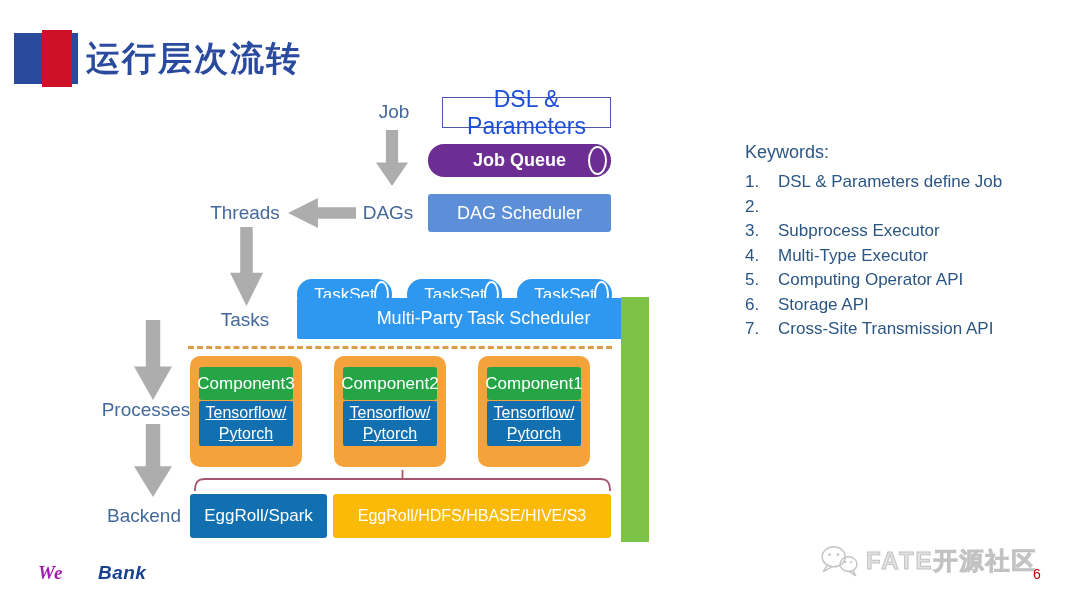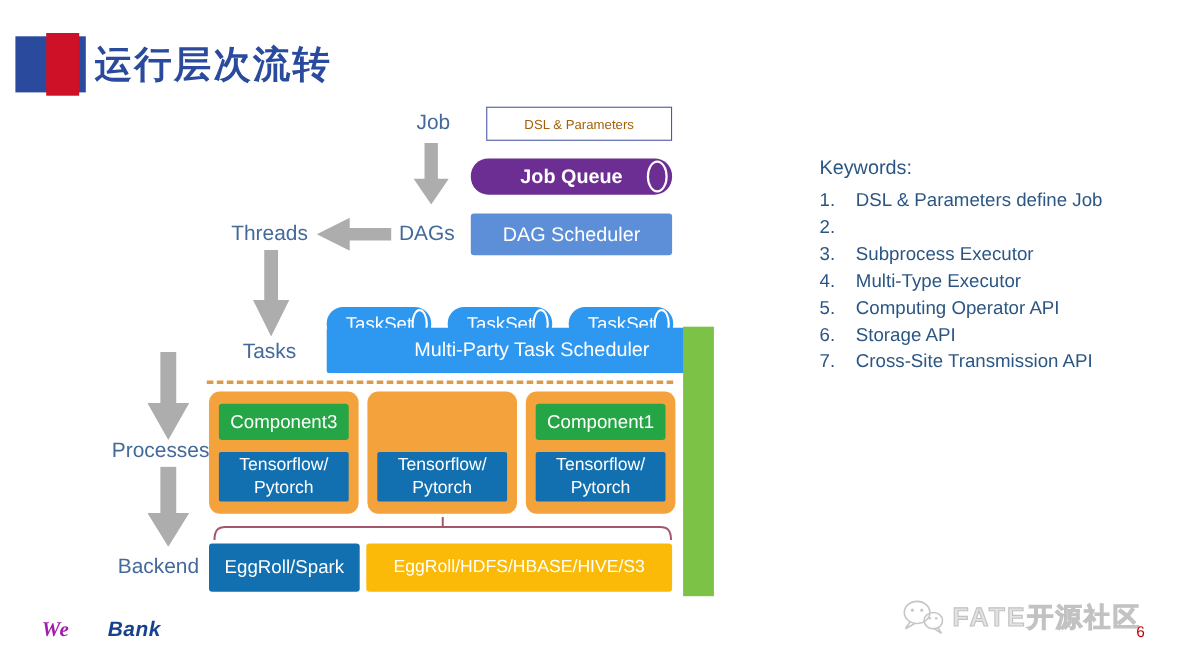--- a/index.html
+++ b/index.html
@@ -20,44 +20,44 @@
   .lbl-job       { left:358px; top:101px; width:72px; }
   .lbl-dags      { left:360px; top:202px; width:56px; }
   .lbl-threads   { left:203px; top:202px; width:84px; }
   .lbl-tasks     { left:213px; top:309px; width:64px; }
   .lbl-processes { left:98px;  top:399px; width:96px; }
   .lbl-backend   { left:100px; top:505px; width:88px; }
 
   
   .box { display:flex; align-items:center; justify-content:center; color:#fff; text-align:center; }
   .dsl-box { left:442px; top:97px; width:169px; height:31px; background:#fff;
-             border:1.5px solid #4C57A8; color:#a16207; font-size:12px; }
+             border:1.5px solid #4C57A8; color:#1d4ed8; font-size:23px; }
   .job-queue { left:428px; top:144px; width:183px; height:33px; background:#6C2E92;
                border-radius:16px; font-size:18px; font-weight:bold; }
   .dag-sch { left:428px; top:194px; width:183px; height:38px; background:#5C8FD8;
              border-radius:3px; font-size:18px; }
   .taskset { top:251px; width:95px; height:31px; background:#2E97F0; border-radius:15px; font-size:17px;margin-top:28px; }
   .ts1 { left:297px; } .ts2 { left:407px; } .ts3 { left:517px; }
   .cap { position:absolute; border:2px solid #fff; border-radius:50%; }
   .cap-jq { right:4px; top:2px; bottom:2px; width:19px; }
   .cap-ts { right:3px; top:2px; bottom:2px; width:15px; }
   .mpts { left:297px; top:298px; width:334px; height:41px; background:#2E97F0;
           border-radius:2px; font-size:18px;padding-left:39px; }
   .green-bar { left:621px; top:297px; width:28px; height:245px; background:#7CC247; }
 
   .dash-line { left:188px; top:346px; width:424px; height:0; border-top:3px dashed #DD9C4A; }
 
-  .comp-group { top:356px; width:136px; height:111px; background:#F3A23C; border-radius:10px; }
+  .comp-group { top:356px; width:112px; height:111px; background:#F3A23C; border-radius:10px; }
   .cg1 { left:190px; } .cg2 { left:334px; } .cg3 { left:478px; }
   .comp-name { position:absolute; left:9px; right:9px; top:11px; height:33px; background:#25A546;
                border-radius:3px; display:flex; align-items:center; justify-content:center;
                color:#fff; font-size:17px; }
-  .comp-engine { position:absolute; left:9px; right:9px; top:55px; height:45px; background:#1270B0;
+  .comp-engine { position:absolute; left:9px; right:9px; top:45px; height:45px; background:#1270B0;
                  border-radius:2px; display:flex; align-items:center; justify-content:center;
-                 color:#fff; font-size:16px; line-height:1.3; text-align:center; }
+                 color:#fff; font-size:16px; line-height:1.3; text-align:center;text-decoration:underline; }
 
   .brace { left:192px; top:470px; width:421px; height:22px; }
 
   .be1 { left:190px; top:494px; width:137px; height:44px; background:#1270B0; border-radius:3px; font-size:17px; }
   .be2 { left:333px; top:494px; width:278px; height:44px; background:#FBBA08; border-radius:3px; font-size:16px; }
 
   
   .arrow { background:#ADADAD; }
   .arr-down { clip-path:polygon(31% 0, 69% 0, 69% 58%, 100% 58%, 50% 100%, 0 58%, 31% 58%); }
   .arr-left { clip-path:polygon(100% 31%, 44% 31%, 44% 0, 0 50%, 44% 100%, 44% 69%, 100% 69%); }
@@ -129,20 +129,21 @@
   <div class="abs dash-line"></div>
 
   <div class="abs comp-group cg1">
     <div class="comp-name">Component3</div>
     <div class="comp-engine">
       <span><span>Tensorflow/</span><br>
       <span>Pytorch</span></span>
     </div>
   </div>
   <div class="abs comp-group cg2">
+    <div class="comp-name">Component2</div>
     <div class="comp-engine">
       <span><span>Tensorflow/</span><br>
       <span>Pytorch</span></span>
     </div>
   </div>
   <div class="abs comp-group cg3">
     <div class="comp-name">Component1</div>
     <div class="comp-engine">
       <span><span>Tensorflow/</span><br>
       <span>Pytorch</span></span>

